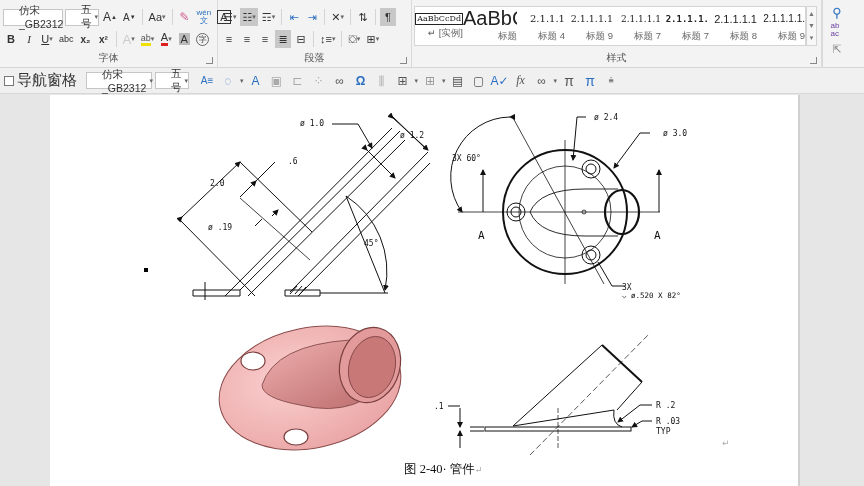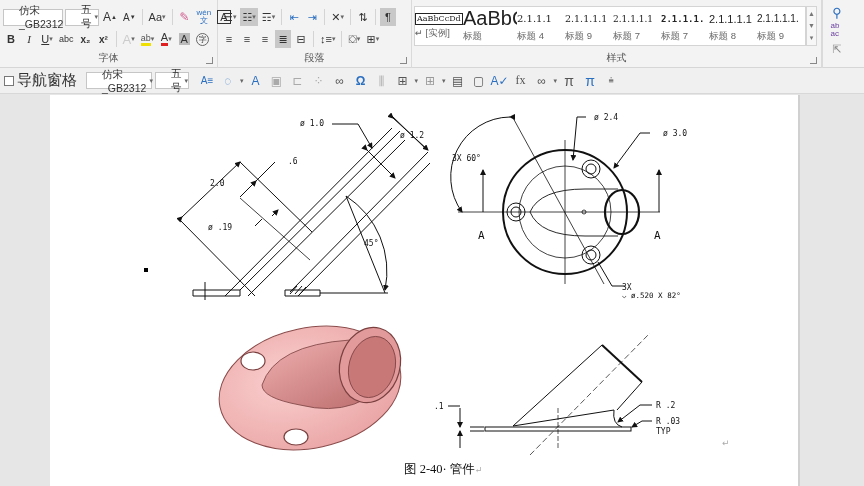--- a/index.html
+++ b/index.html
@@ -9,21 +9,21 @@
 .grp-label{position:absolute;bottom:3px;left:0;right:0;text-align:center;font-size:10px;color:#555}
 .launcher{position:absolute;bottom:4px;right:4px;width:7px;height:7px;border-right:1px solid #888;border-bottom:1px solid #888}
 .row{position:absolute;left:3px;height:20px;display:flex;align-items:center;gap:2px}
 .combo{height:17px;border:1px solid #c6c6c6;background:#fff;font-size:10.5px;display:flex;align-items:center;padding:0 15px;justify-content:space-between;color:#333}
 .combo .dd{font-size:7px;color:#666;margin-left:3px}
 .ib{height:18px;min-width:16px;display:flex;align-items:center;justify-content:center;font-size:11px;color:#333;padding:0 2px}
 .ib.sel{background:#c8c8c8}
 .sep{width:1px;height:16px;background:#d4d4d4;margin:0 2px}
 .dd-s{font-size:7px;color:#666}
 .styles{position:absolute;left:414px;top:6px;width:392px;height:40px;border:1px solid #d4d4d4;background:#fff;display:flex}
-.sty{width:55px;height:38px;display:flex;flex-direction:column;align-items:flex-start;justify-content:center}
+.sty{width:55px;height:38px;display:flex;flex-direction:column;align-items:flex-end;justify-content:center}
 .sty .pv{font-size:10px;color:#222;height:18px;display:flex;align-items:center;white-space:nowrap;overflow:hidden;max-width:54px}
 .sty .nm{font-size:9.5px;color:#666;margin-top:2px}
 .scroll{position:absolute;left:806px;top:6px;width:11px;height:40px;border:1px solid #d4d4d4;background:#f7f7f7;font-size:7px;color:#777;display:flex;flex-direction:column;align-items:center;justify-content:space-around}
 .right-tools{position:absolute;left:822px;top:0;width:42px;height:68px;border-left:1px solid #dadada}
 .toolbar2{position:absolute;left:0;top:68px;width:864px;height:26px;background:#f0f0f0;border-bottom:1px solid #d8d8d8;display:flex;align-items:center;padding-left:4px;gap:3px}
 .chk{width:10px;height:10px;border:1px solid #777;background:#fff}
 .ti{width:18px;height:18px;display:flex;align-items:center;justify-content:center;font-size:12px;color:#555}
 .ti.blue{color:#2b6fc0}
 .page{position:absolute;left:50px;top:95px;width:750px;height:400px;background:#fff;border-right:2px solid #d0d0d0}
 .caption{position:absolute;left:404px;top:461px;font-family:"Liberation Serif","DejaVu Serif",serif;font-size:12.5px;color:#111}
@@ -261,21 +261,21 @@
   <div class="ti">∞</div>
   <div class="ti blue" style="font-weight:bold">Ω</div>
   <div class="ti" style="color:#aaa">⫼</div>
   <div class="ti">⊞</div>
     <span class="dd-s">▾</span>
   <div class="ti" style="color:#999">⊞</div>
     <span class="dd-s">▾</span>
   <div class="ti">▤</div>
   <div class="ti">▢</div>
   <div class="ti blue">A✓</div>
-  <div class="ti" style="font-family:'Liberation Serif',serif;">fx</div>
+  <div class="ti" style="font-family:'Liberation Serif',serif;font-style:italic">fx</div>
   <div class="ti">∞</div>
     <span class="dd-s">▾</span>
   <div class="ti" style="font-size:14px">π</div>
   <div class="ti blue" style="font-size:14px">π</div>
   <div class="ti" style="font-size:9px">⩧</div>
 </div>
 
 <div class="page">
   <svg width="750" height="400" viewBox="50 95 750 400" style="position:absolute;left:0;top:0">
     <defs>

